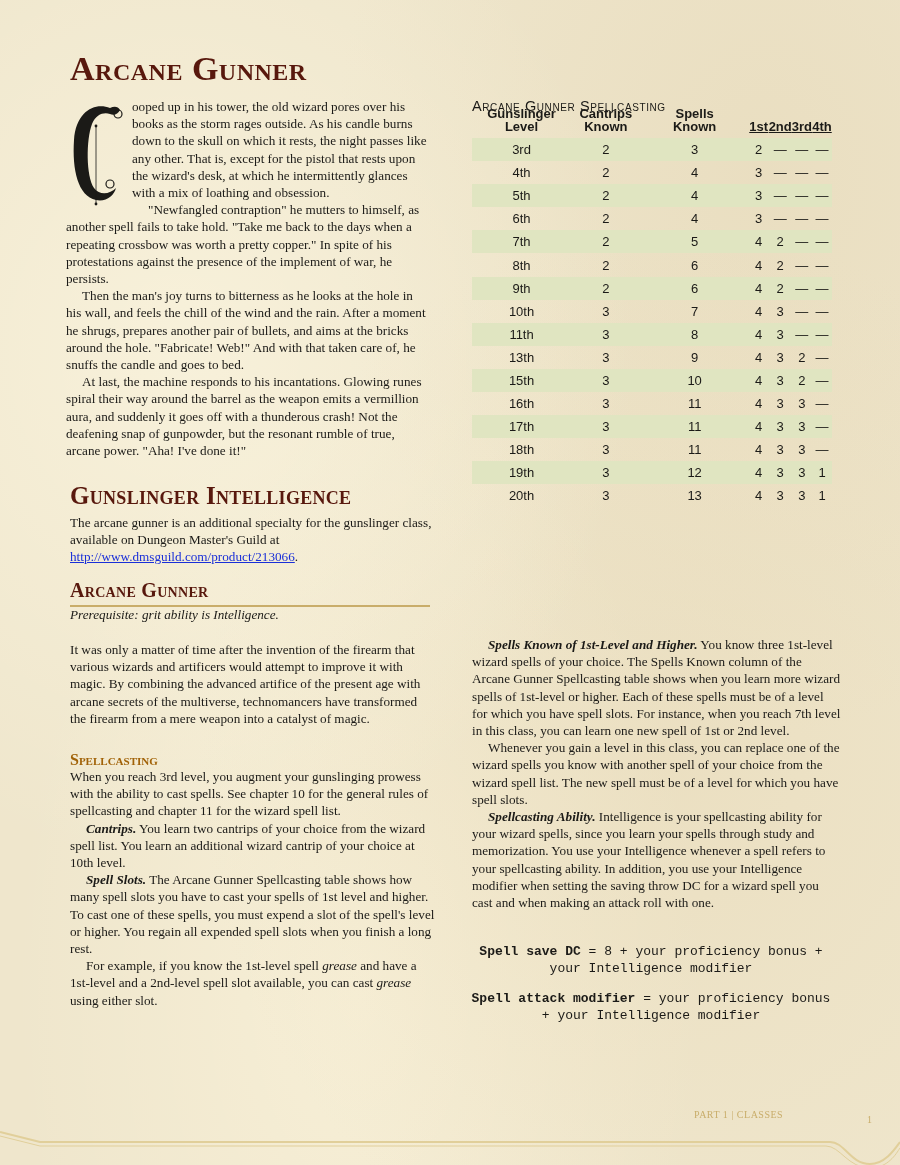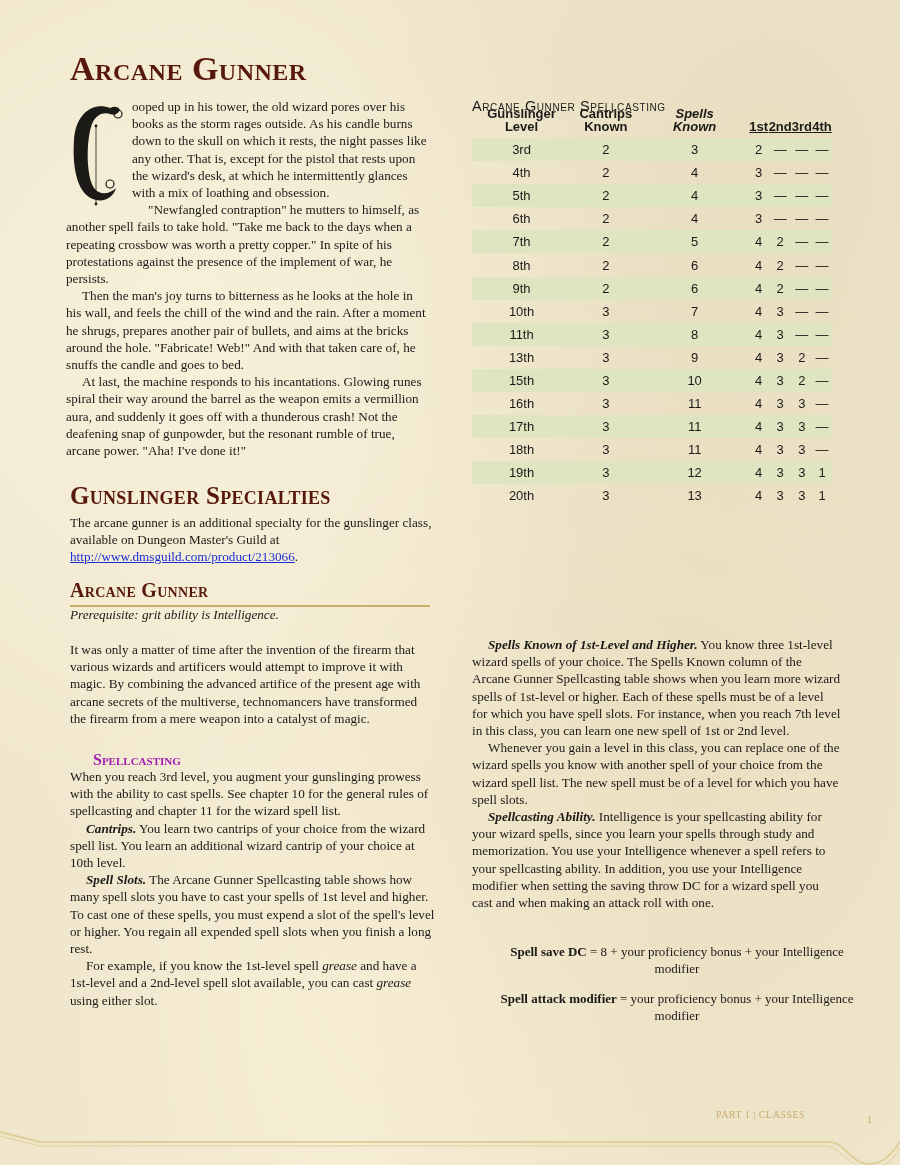--- a/index.html
+++ b/index.html
@@ -46,24 +46,23 @@
     position: absolute; left: 70px; width: 360px;
     color: #58180d;
     font-size: 20px; font-variant: small-caps; letter-spacing: 0.3px;
     line-height: 1;
     padding-bottom: 5px;
     border-bottom: 2.5px solid #c9ad6a;
     font-weight: bold;
   }
   .h4 {
     position: absolute; left: 70px;
-    color: #a21caf;
+    color: #a16207;
     font-size: 16px; font-variant: small-caps;
     line-height: 1;
-    margin-left: 23px;
   }
   .block { position: absolute; left: 70px; width: 365px; }
   a.link { color: #1a2fd8; text-decoration: underline; }
   .bi { font-weight: bold; font-style: italic; }
   .i { font-style: italic; }
 
   
   .tbl-title {
     position: absolute; left: 472px; top: 98px;
     font-family: "Liberation Sans", "DejaVu Sans", sans-serif;
@@ -78,33 +77,33 @@
     font-size: 13px; color: #1b1a17;
   }
   table.spells th {
     font-weight: bold; font-size: 13px; line-height: 13px;
     vertical-align: bottom; padding: 3px 0 5px 0;
   }
   table.spells td { height: 23.1px; text-align: center; padding: 0; }
   table.spells tbody tr:nth-child(odd) td { background: #e0e5c1; }
   .c-lvl { width: 100px; }
   .c-can { width: 70px; }
-  .c-sk  { width: 110px; font-style: italic; }
+  .c-sk  { width: 110px; }
   .c-slot { width: 20px; text-decoration: underline; }
 
   .formula {
-    position: absolute; left: 492px; width: 370px;
+    position: absolute; left: 466px; width: 370px;
     text-align: center;
-    font-family: Liberation Serif, serif;
+    font-family: Liberation Mono, monospace;
     font-size: 13px; line-height: 17px;
   }
   .formula b { font-weight: bold; }
 
   .footer-text {
-    position: absolute; left: 716px; top: 1109px;
+    position: absolute; left: 694px; top: 1109px;
     font-size: 10px; letter-spacing: 0.5px;
     color: #c9ad6a;
     font-family: "Liberation Serif", serif;
   }
   .page-num {
     position: absolute; left: 867px; top: 1114px;
     font-size: 10px; color: #c9ad6a;
   }
   .footer-line {
     position: absolute; left: 0; top: 1124px; width: 900px; height: 45px;
@@ -123,21 +122,21 @@
     <line x1="30" y1="26" x2="30" y2="104" stroke="#1b1a17" stroke-width="0.8"></line>
     <circle cx="30" cy="26" r="1.4" fill="#1b1a17"></circle>
     <circle cx="30" cy="104" r="1.4" fill="#1b1a17"></circle>
   </svg>
   <p>ooped up in his tower, the old wizard pores over his books as the storm rages outside. As his candle burns down to the skull on which it rests, the night passes like any other. That is, except for the pistol that rests upon the wizard's desk, at which he intermittently glances with a mix of loathing and obsession.</p>
   <p class="indent">"Newfangled contraption" he mutters to himself, as another spell fails to take hold. "Take me back to the days when a repeating crossbow was worth a pretty copper." In spite of his protestations against the presence of the implement of war, he persists.</p>
   <p class="indent">Then the man's joy turns to bitterness as he looks at the hole in his wall, and feels the chill of the wind and the rain. After a moment he shrugs, prepares another pair of bullets, and aims at the bricks around the hole. "Fabricate! Web!" And with that taken care of, he snuffs the candle and goes to bed.</p>
   <p class="indent">At last, the machine responds to his incantations. Glowing runes spiral their way around the barrel as the weapon emits a vermillion aura, and suddenly it goes off with a thunderous crash! Not the deafening snap of gunpowder, but the resonant rumble of true, arcane power. "Aha! I've done it!"</p>
 </div>
 
-<h2 class="h2" style="top:483px;">Gunslinger Specialties</h2>
+<h2 class="h2" style="top:483px;">Gunslinger Intelligence</h2>
 <div class="block p" style="top:514px;">
   <span>The arcane gunner is an additional specialty for the gunslinger class, available on Dungeon Master's Guild at </span><a class="link" href="#">http://www.dmsguild.com/product/213066</a><span>.</span>
 </div>
 
 <h3 class="h3" style="top:580px;">Arcane Gunner</h3>
 <p class="block p i" style="top:606px;">Prerequisite: grit ability is Intelligence.</p>
 <p class="block p" style="top:641px;">It was only a matter of time after the invention of the firearm that various wizards and artificers would attempt to improve it with magic. By combining the advanced artifice of the present age with arcane secrets of the multiverse, technomancers have transformed the firearm from a mere weapon into a catalyst of magic.</p>
 
 <h4 class="h4" style="top:752px;">Spellcasting</h4>
 <div class="block p" style="top:768px;">

